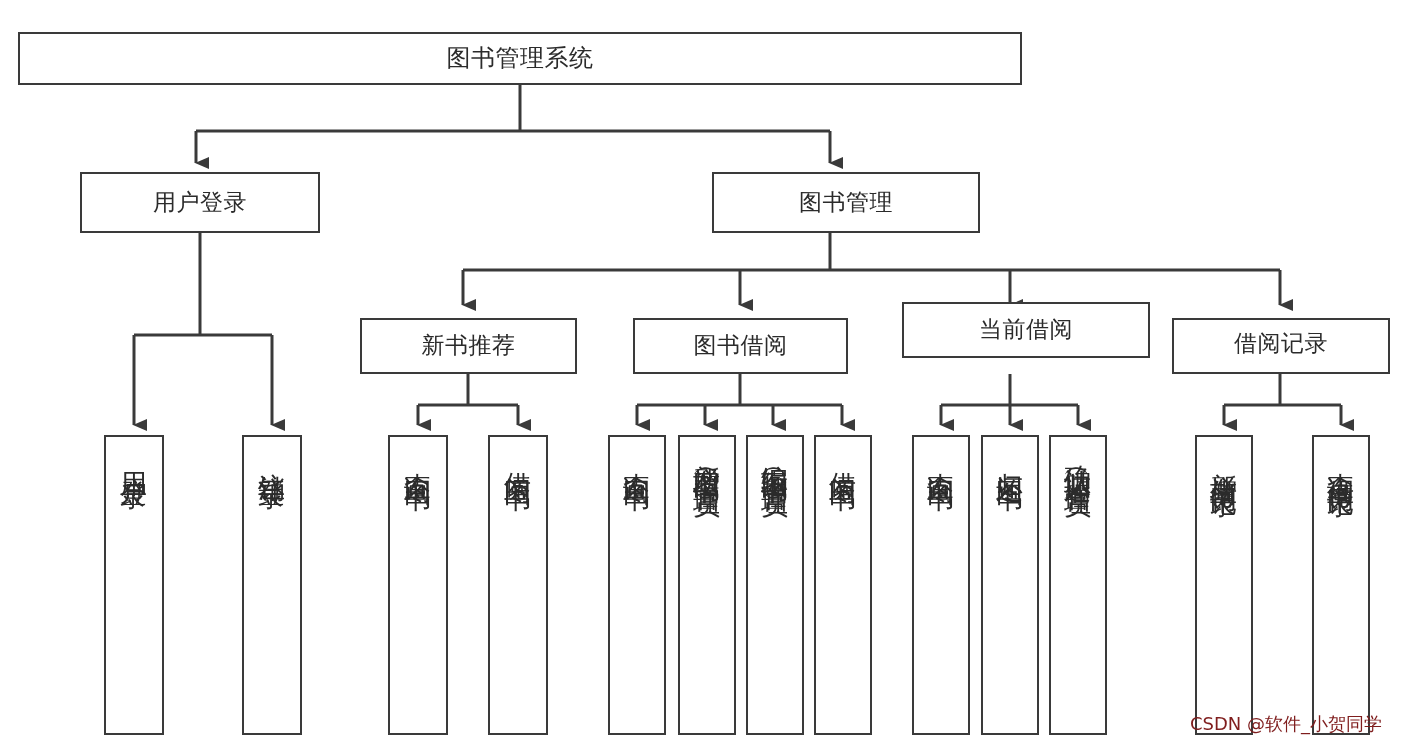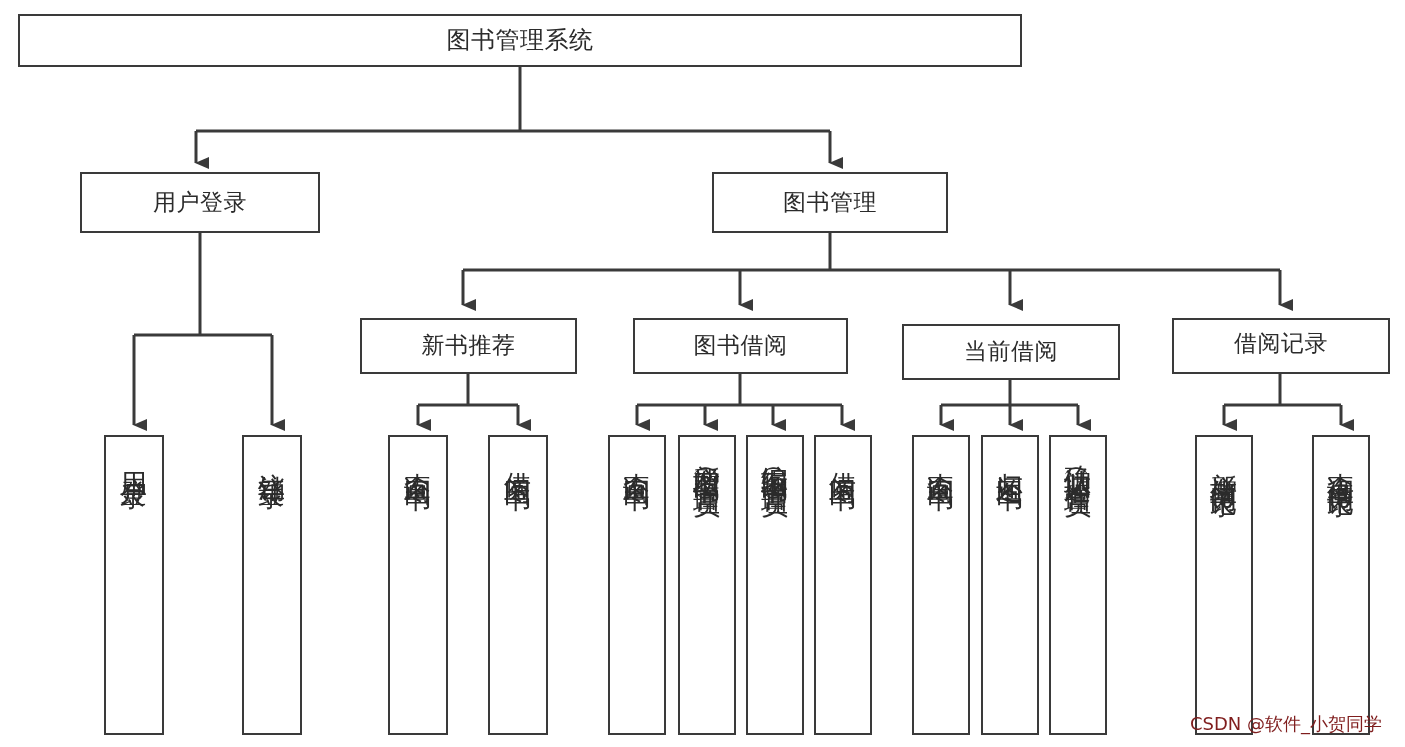--- a/index.html
+++ b/index.html
@@ -107,41 +107,41 @@
       <path d="M 1010 405 L 1010 425" marker-end="url(#arrow)"></path>
       <path d="M 1078 405 L 1078 425" marker-end="url(#arrow)"></path>
 
       <path d="M 1280 374 L 1280 405"></path>
       <path d="M 1224 405 L 1341 405"></path>
       <path d="M 1224 405 L 1224 425" marker-end="url(#arrow)"></path>
       <path d="M 1341 405 L 1341 425" marker-end="url(#arrow)"></path>
     </g>
   </svg>
 
-  <div class="node h-node" id="node-root" style="left:18px;top:14px;width:1004px;height:53px;">
+  <div class="node h-node" id="node-root" style="left:18px;top:32px;width:1004px;height:53px;">
     <span class="lbl">图书管理系统</span>
   </div>
 
   <div class="node h-node" style="left:80px;top:172px;width:240px;height:61px;">
     <span class="lbl">用户登录</span>
   </div>
 
-  <div class="node h-node" style="left:712px;top:172px;width:236px;height:61px;">
+  <div class="node h-node" style="left:712px;top:172px;width:268px;height:61px;">
     <span class="lbl">图书管理</span>
   </div>
 
   <div class="node h-node" style="left:633px;top:318px;width:215px;height:56px;">
     <span class="lbl">图书借阅</span>
   </div>
 
   <div class="node h-node" style="left:360px;top:318px;width:217px;height:56px;">
     <span class="lbl">新书推荐</span>
   </div>
 
-  <div class="node h-node" style="left:902px;top:324px;width:218px;height:56px;">
+  <div class="node h-node" style="left:902px;top:302px;width:248px;height:56px;">
     <span class="lbl">当前借阅</span>
   </div>
 
   <div class="node h-node" style="left:1172px;top:318px;width:218px;height:56px;font-family:Liberation Mono, monospace;">
     <span class="lbl">借阅记录</span>
   </div>
 
   <div class="node v-node" style="left:104px;top:435px;width:60px;height:300px;">
     <span class="lbl">用户登录</span>
   </div>

